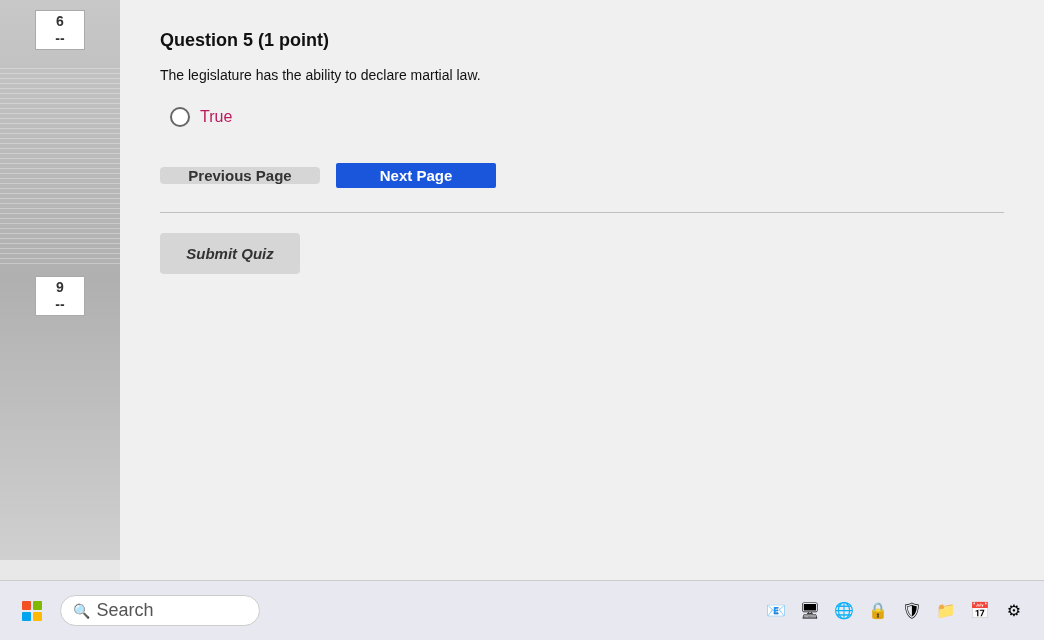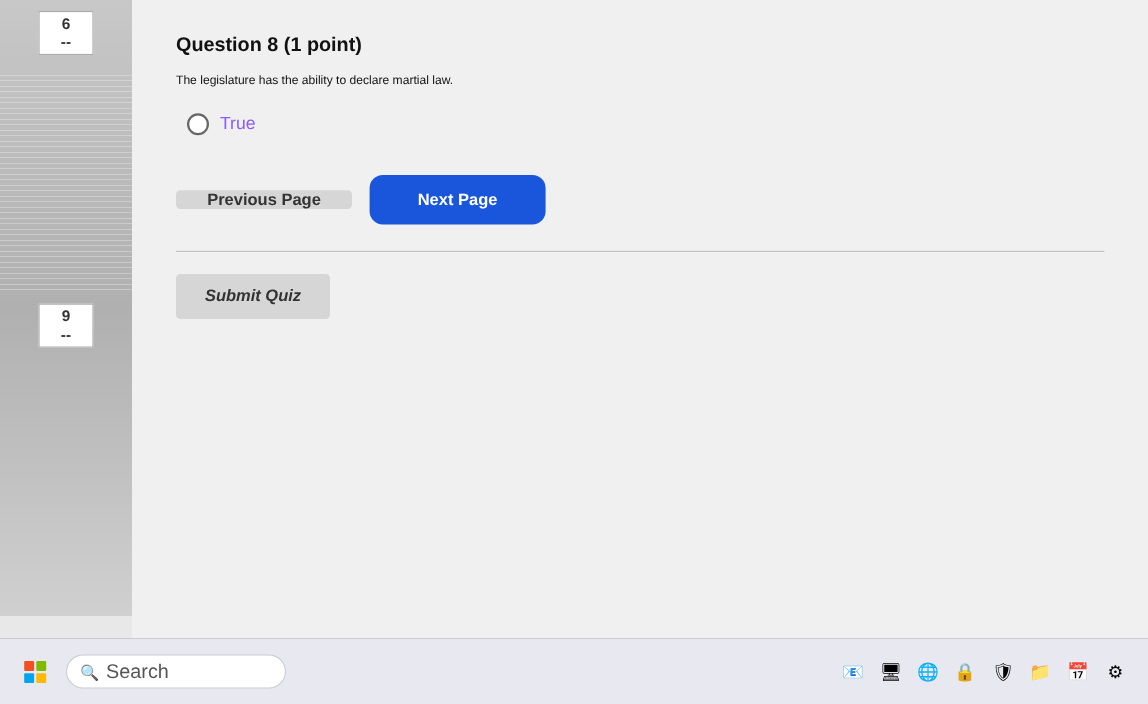--- a/index.html
+++ b/index.html
@@ -54,39 +54,39 @@
     }
 
     .question-header {
       font-size: 18px;
       font-weight: bold;
       color: #111;
       margin-bottom: 16px;
     }
 
     .question-text {
-      font-size: 11px;
+      font-size: 14px;
       color: #111;
       margin-bottom: 24px;
     }
 
     .options {
       display: flex;
       flex-direction: column;
       gap: 10px;
       margin-bottom: 36px;
       margin-left: 10px;
     }
 
     .option-label {
       display: flex;
       align-items: center;
       gap: 10px;
       font-size: 16px;
-      color: #8b5cf6;
+      color: #be185d;
       cursor: pointer;
     }
 
     .radio-circle {
       width: 20px;
       height: 20px;
       border-radius: 50%;
       border: 2px solid #666;
       background: white;
       flex-shrink: 0;
@@ -107,26 +107,26 @@
       font-weight: 600;
       color: #333;
       cursor: pointer;
       border-radius: 4px;
       min-width: 160px;
     }
 
     .btn-next {
       background: #1a56db;
       border: none;
-      padding: 14px 28px;
+      padding: 4px 28px;
       font-size: 15px;
       font-weight: 700;
       color: white;
       cursor: pointer;
-      border-radius: 12px;
+      border-radius: 2px;
       min-width: 160px;
     }
 
     .divider {
       border: none;
       border-top: 1px solid #c0c0c0;
       margin-bottom: 20px;
     }
 
     .bottom-actions {
@@ -259,21 +259,21 @@
   </div>
   <div class="sidebar-texture"></div>
   <div class="sidebar-badge">
     <span>9</span>
     <span>--</span>
   </div>
 </div>
 
 <div class="main-content">
 
-  <div class="question-header">Question 8 (1 point)</div>
+  <div class="question-header">Question 5 (1 point)</div>
 
   <div class="question-text">The legislature has the ability to declare martial law.</div>
 
   <div class="options">
     <label class="option-label">
       <div class="radio-circle"></div>
       <span>True</span>
     </label>
   </div>
 

